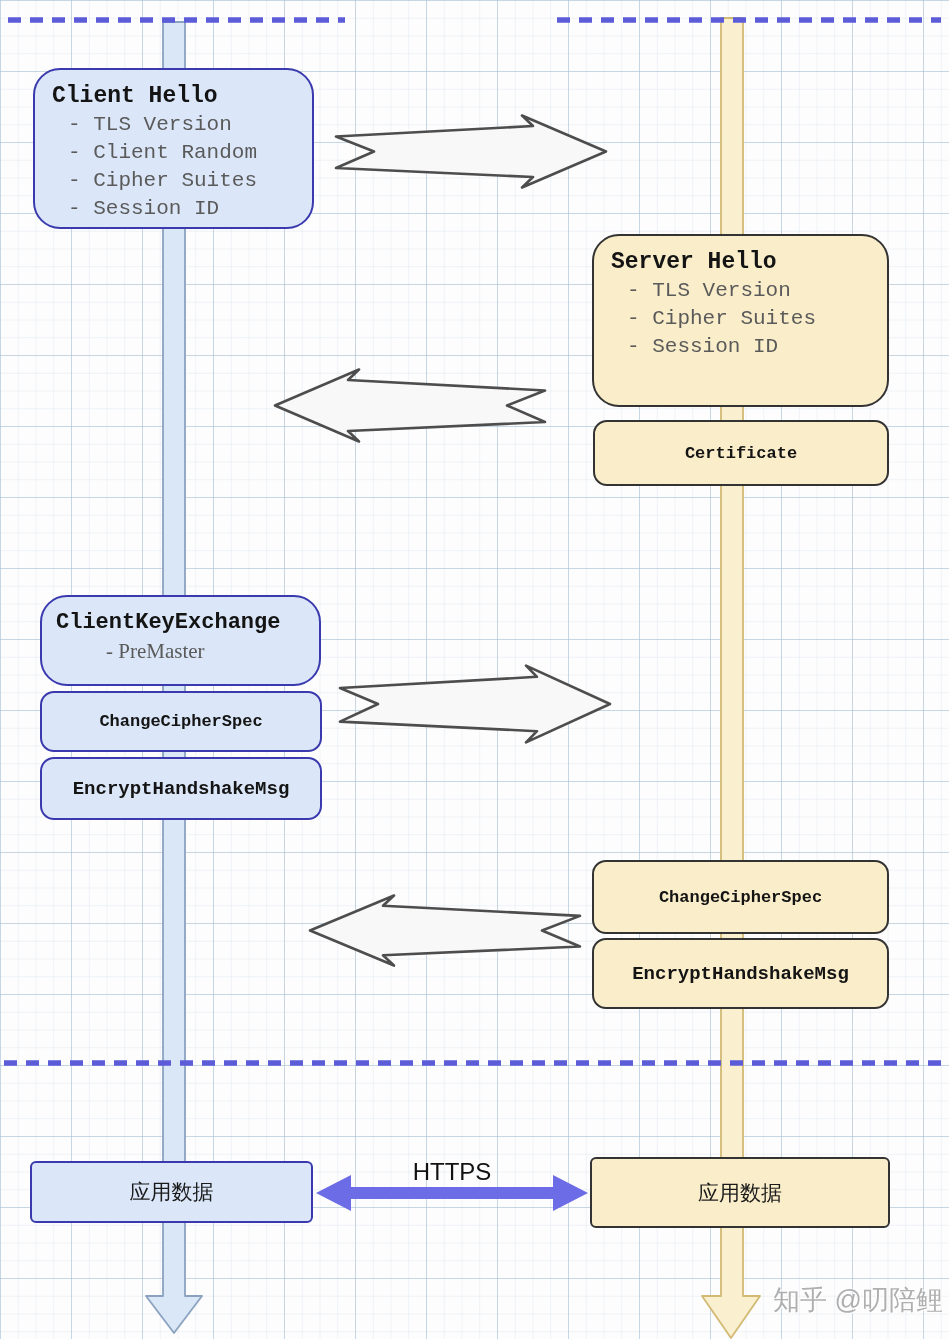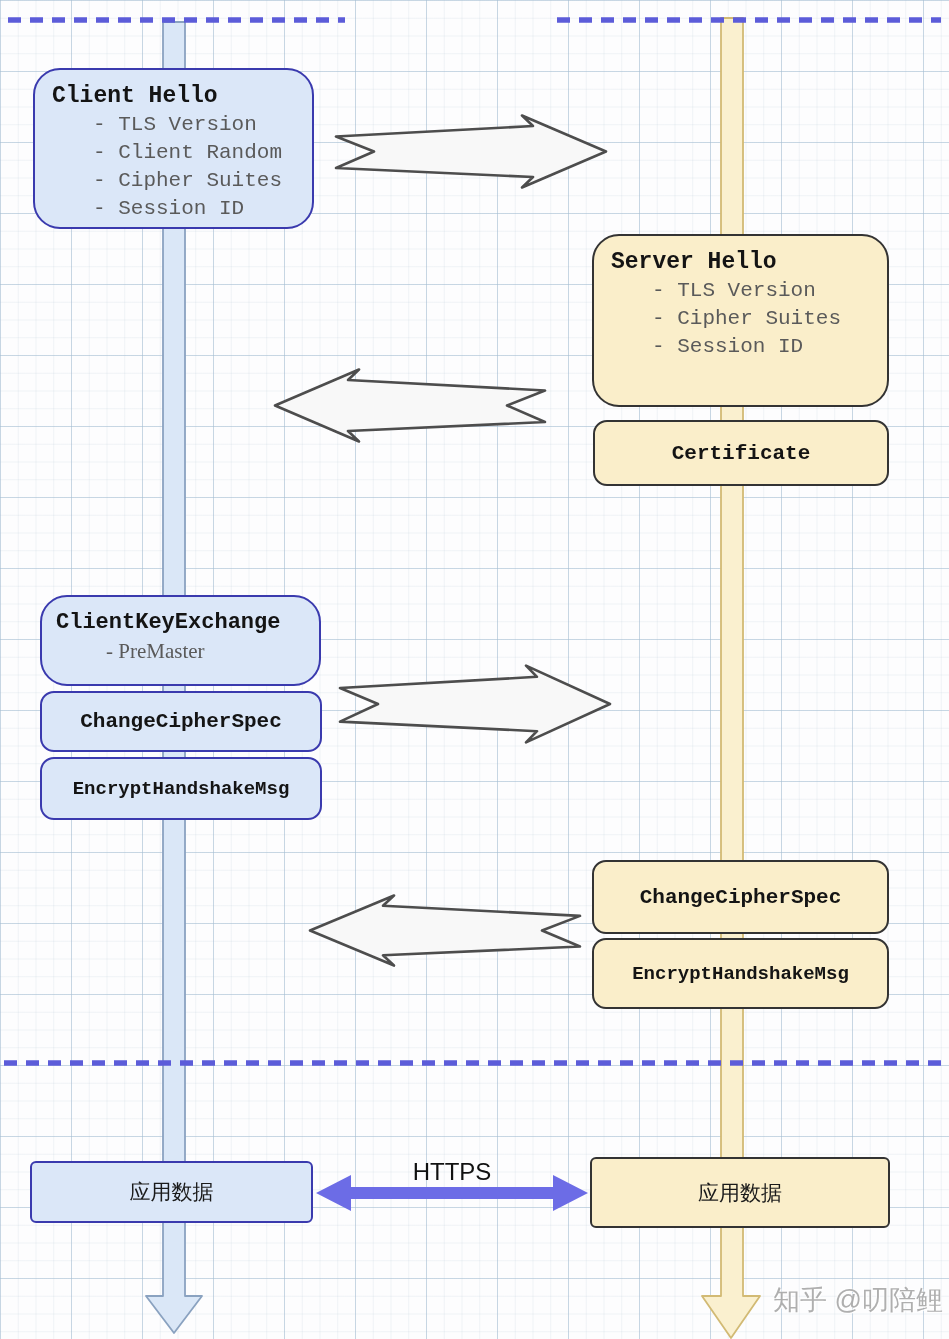--- a/index.html
+++ b/index.html
@@ -15,24 +15,24 @@
     font-family:"Liberation Sans", sans-serif;
   }
   .layer{position:absolute;inset:0;width:949px;height:1339px;}
   .box{position:absolute;box-sizing:border-box;}
   .box.blue{background:#dbe7f8;border:2.5px solid #3a3aae;}
   .box.yellow{background:#faeeca;border:2.5px solid #333333;}
   .box.r20{border-radius:27px;} .box.r14{border-radius:14px;} .box.r10{border-radius:6px;}
   .box-title{font-family:"Liberation Mono","DejaVu Sans Mono",monospace;font-weight:bold;
     font-size:23px;color:#141414;padding:13px 0 2px 17px;white-space:nowrap;}
   .box-item{font-family:"Liberation Mono","DejaVu Sans Mono",monospace;font-size:21px;
-    color:#5a5a5a;line-height:28px;padding-left:58px;white-space:nowrap;}
+    color:#5a5a5a;line-height:28px;padding-left:33px;white-space:nowrap;}
   .center-label{display:flex;align-items:center;justify-content:center;height:100%;
     font-family:"Liberation Mono","DejaVu Sans Mono",monospace;font-weight:bold;color:#141414;}
-  .fs23{font-size:21px;} .fs19{font-size:19px;}
+  .fs23{font-size:17px;} .fs19{font-size:19px;}
   .appdata{display:flex;align-items:center;justify-content:center;height:100%;
     font-family:"Liberation Sans",sans-serif;font-size:21px;color:#1a1a1a;}
   .tcp-label{position:absolute;left:346px;top:4px;width:214px;text-align:center;
     font-size:25px;color:#111;letter-spacing:0px;white-space:nowrap;}
   .https-label{position:absolute;left:392px;top:1158px;width:120px;text-align:center;
     font-size:24px;color:#111;}
   .watermark{position:absolute;right:6px;top:1282px;font-size:27px;color:rgba(148,148,148,.75);
     text-shadow:1px 1px 0 rgba(255,255,255,.95), -1px -1px 0 rgba(255,255,255,.6);
     font-family:"Liberation Sans",sans-serif;white-space:nowrap;}
 </style>

